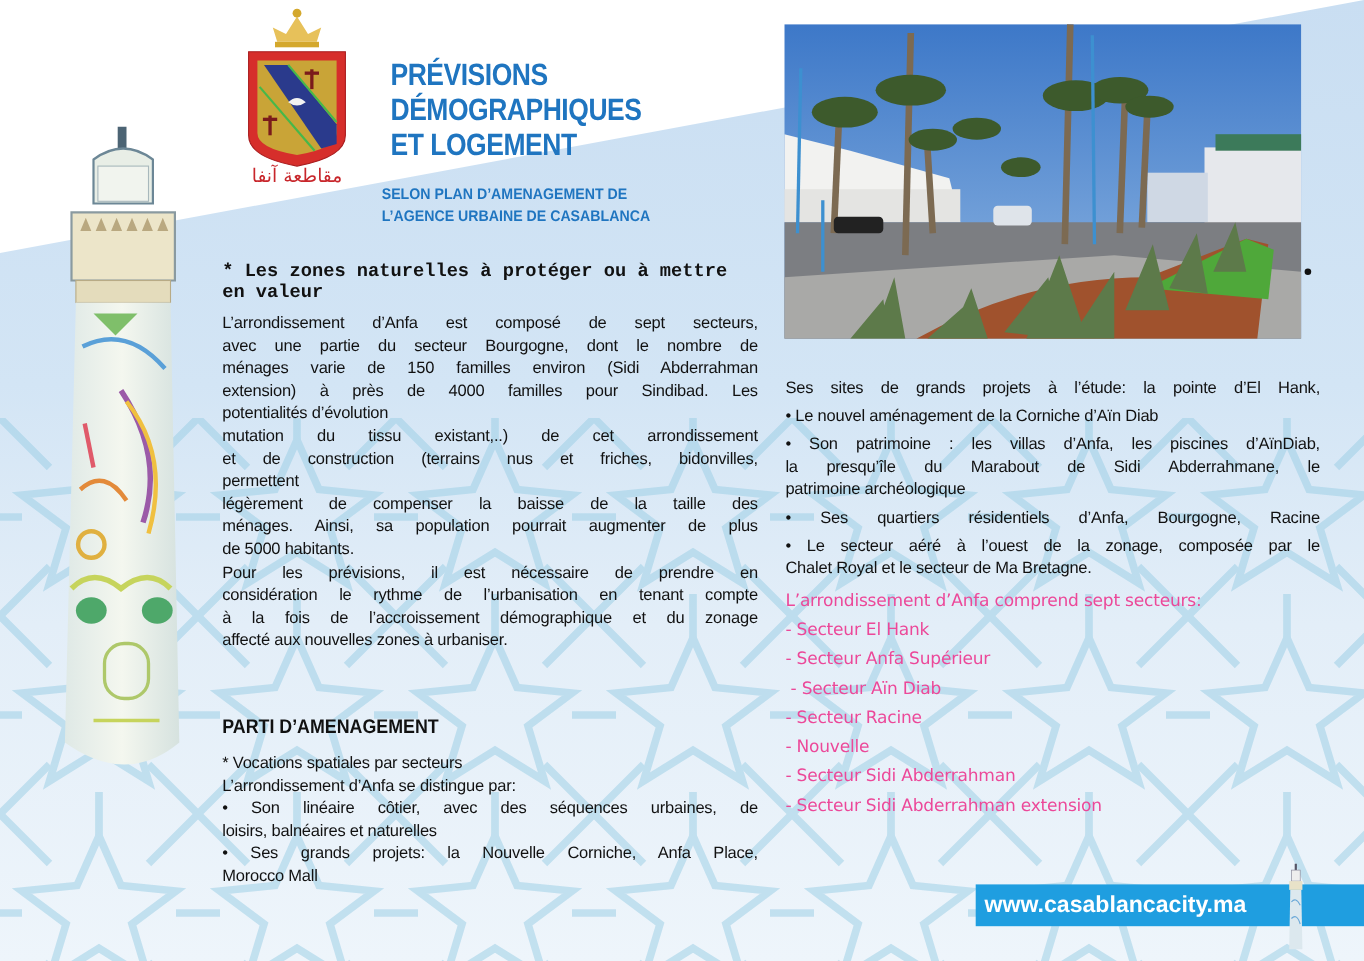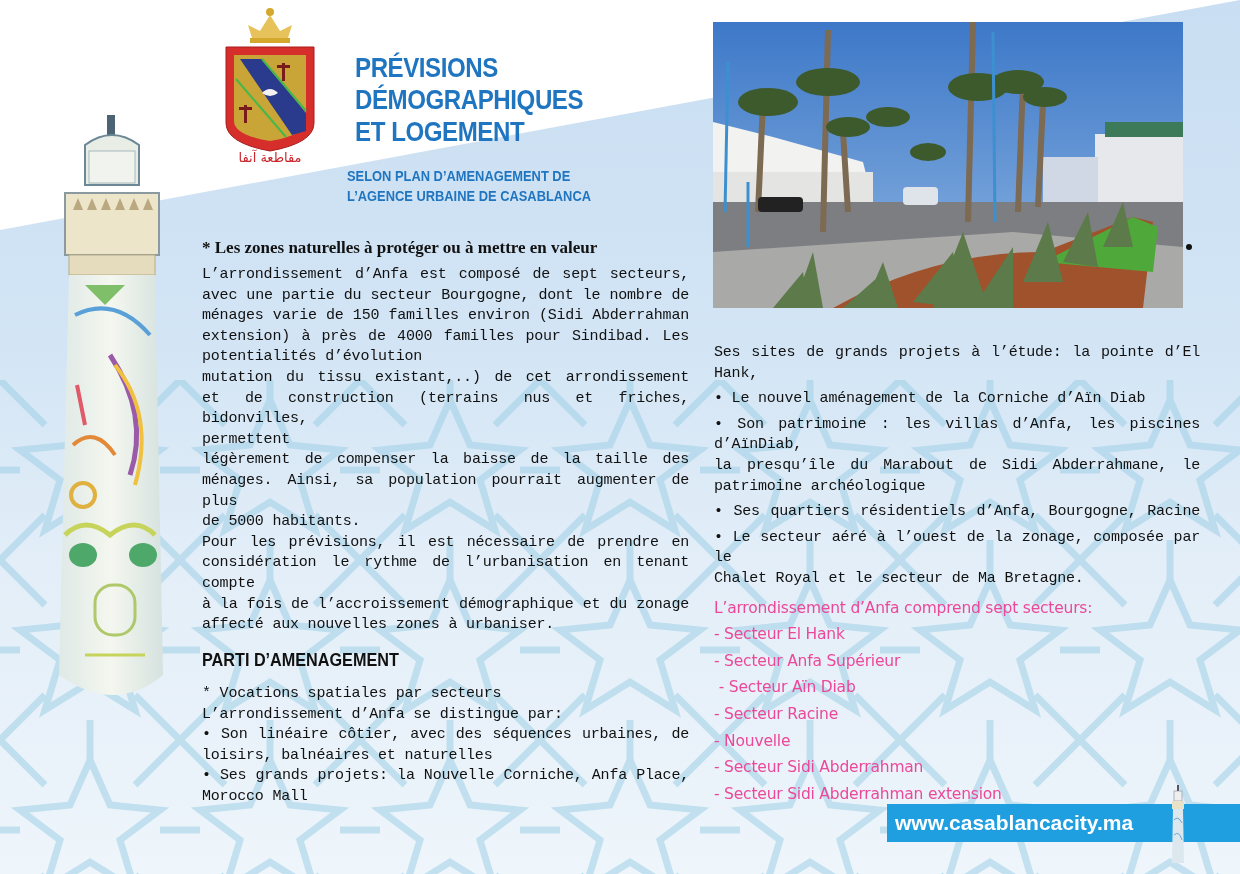--- a/index.html
+++ b/index.html
@@ -10,36 +10,36 @@
   .bg-band { position:absolute; left:0; top:0; width:1240px; height:874px;
     background: linear-gradient(180deg, #c9def2 0%, #d3e5f5 40%, #e3eef8 65%, #eef5fb 100%);
     clip-path: polygon(0 230px, 1240px 0, 1240px 874px, 0 874px); }
   .bg-pattern { position:absolute; left:0; top:380px; width:1240px; height:494px; opacity:.55; }
 
   
   .lighthouse { position:absolute; left:55px; top:115px; width:115px; height:640px; }
 
   
   .crest { position:absolute; left:222px; top:3px; width:96px; height:170px; }
-  .crest-arabic { position:absolute; left:222px; top:150px; width:96px; text-align:center; color:#c8262b; font-size:13px; font-family:"DejaVu Sans", sans-serif; direction:rtl; }
+  .crest-arabic { position:absolute; left:222px; top:150px; width:96px; text-align:center; color:#c8262b; font-size:17px; font-family:"DejaVu Sans", sans-serif; direction:rtl; }
 
   
   .title { position:absolute; left:355px; top:52px; color:#1f75c0; font-family:"Liberation Sans", sans-serif; font-weight:bold; font-size:28px; line-height:32px; letter-spacing:-0.5px; transform:scaleX(0.86); transform-origin:left top; }
   .title div { white-space:nowrap; }
   .subtitle { position:absolute; left:347px; top:166px; color:#1f75c0; font-family:"Liberation Sans", sans-serif; font-weight:bold; font-size:14px; line-height:20px; transform:scaleX(0.92); transform-origin:left top; }
   .subtitle div { white-space:nowrap; }
 
   
   .photo { position:absolute; left:713px; top:22px; width:470px; height:286px; overflow:hidden; }
   .photo-dot { position:absolute; left:1186px; top:244px; width:6px; height:6px; border-radius:50%; background:#111; }
 
   
   .col-left { position:absolute; left:202px; top:238px; width:487px; }
-  .h-bold { font-family:Liberation Serif, serif; font-weight:bold; font-size:17px; line-height:19px; color:#111; }
-  .para { font-family:Liberation Mono, monospace; font-size:15px; line-height:20.6px; text-align:justify; color:#111; margin:0; letter-spacing:-0.2px; }
+  .h-bold { font-family:Liberation Mono, monospace; font-weight:bold; font-size:17px; line-height:19px; color:#111; }
+  .para { font-family:Liberation Sans, sans-serif; font-size:15px; line-height:20.6px; text-align:justify; color:#111; margin:0; letter-spacing:-0.2px; }
   .para-line { display:block; }
   .just { text-align:justify; text-align-last:justify; }
   .h-section { position:absolute; left:202px; top:650px; font-family:"Liberation Sans", sans-serif; font-weight:bold; font-size:18px; color:#111; transform:scaleX(0.9); transform-origin:left top; white-space:nowrap; }
   .col-left2 { position:absolute; left:202px; top:684px; width:487px; }
 
   
   .col-right { position:absolute; left:714px; top:343px; width:486px; }
   .r-item { margin:0 0 5px 0; }
   .sector { font-family:"DejaVu Sans", sans-serif; font-size:15.5px; line-height:26.6px; color:#ec4899; letter-spacing:-0.2px; white-space:nowrap; }
 

